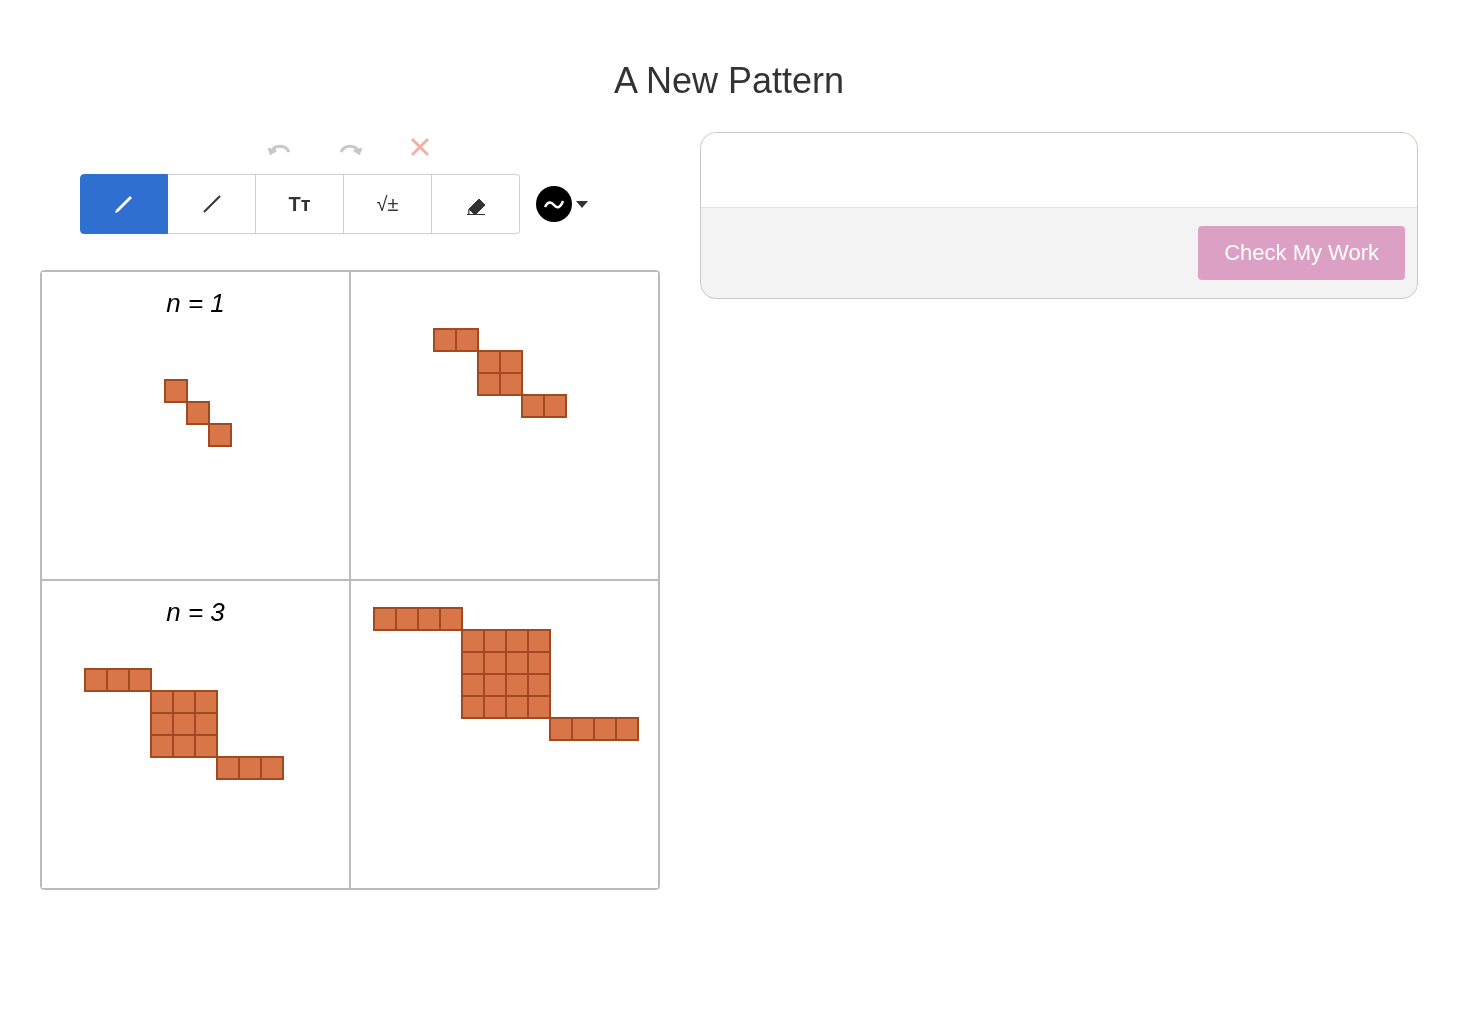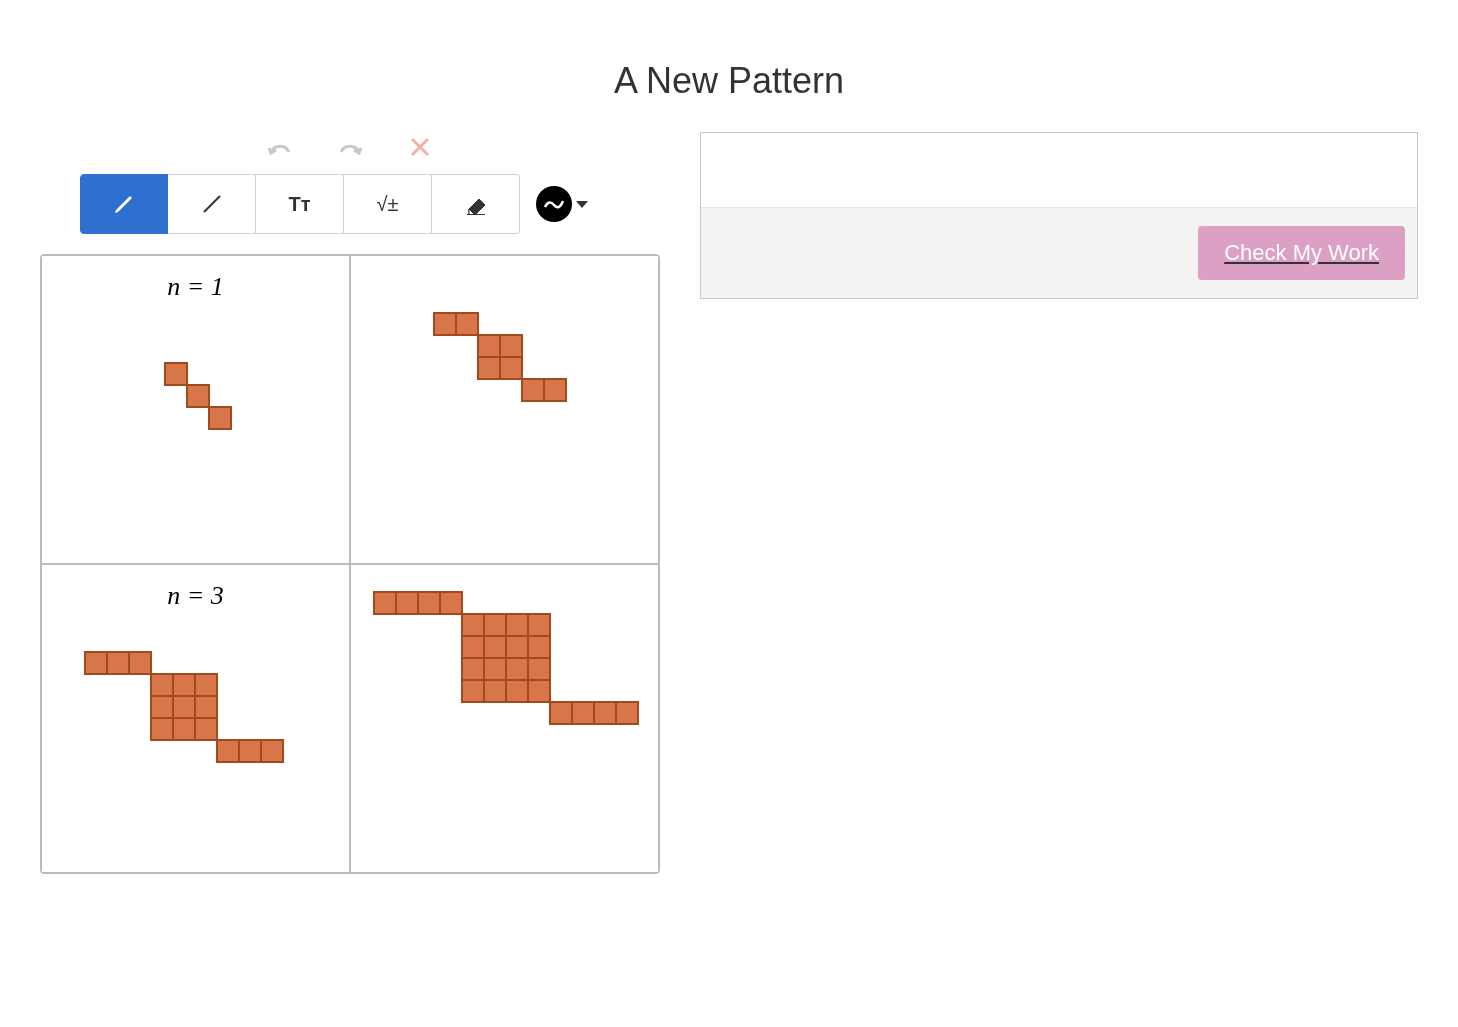--- a/index.html
+++ b/index.html
@@ -40,21 +40,21 @@
     width: 30px;
     height: 30px;
     display: flex;
     align-items: center;
     justify-content: center;
     cursor: pointer;
   }
   .toolbar {
     display: flex;
     gap: 0;
-    margin-bottom: 20px;
+    margin-bottom: 36px;
     margin-left: 40px;
   }
   .tool-btn {
     width: 88px;
     height: 60px;
     border: 1px solid #d0d0d0;
     background: #fff;
     display: flex;
     align-items: center;
     justify-content: center;
@@ -100,21 +100,21 @@
     width: 620px;
     height: 620px;
     background: #fff;
   }
   .cell {
     border: 0.5px solid #bbb;
     padding: 16px 12px;
     position: relative;
   }
   .cell-label {
-    font-family: Liberation Serif, serif;
+    font-family: Liberation Sans, sans-serif;
     font-size: 26px;
     font-style: italic;
     text-align: center;
     margin-bottom: 20px;
     color: #000;
   }
   .tile-canvas {
     position: relative;
     width: 100%;
     height: 220px;
@@ -129,24 +129,23 @@
     line-height: 1.5;
     color: #333;
     margin-bottom: 24px;
   }
   .prompt .var {
     font-family: "Times New Roman", Georgia, serif;
     font-style: italic;
   }
   .answer-box {
     border: 1px solid #c8c8c8;
-    border-radius: 0;
+    border-radius: 16px;
     background: #bef264;
     overflow: hidden;
-    text-decoration: underline;
   }
   .answer-input {
     width: 100%;
     height: 74px;
     border: none;
     padding: 10px 16px;
     font-size: 24px;
     outline: none;
     background: #fff;
   }

